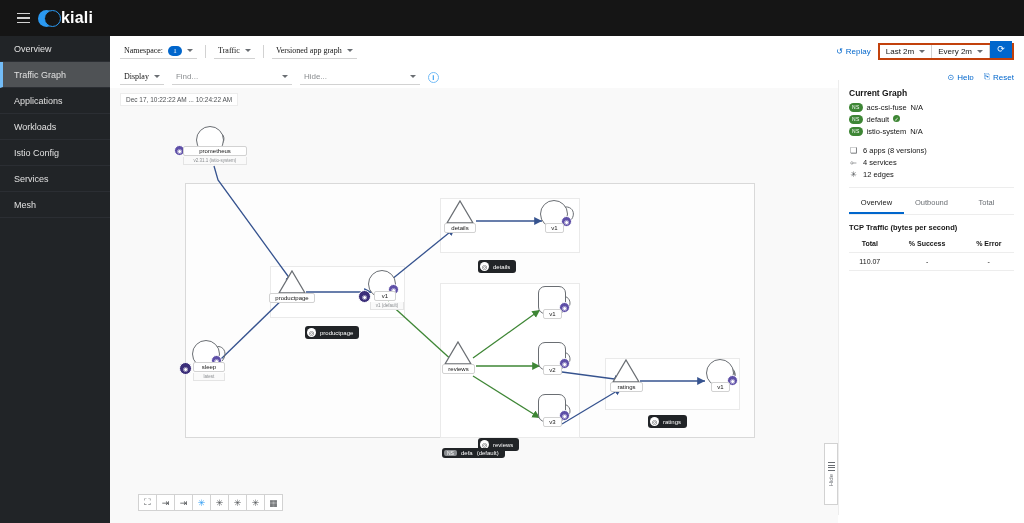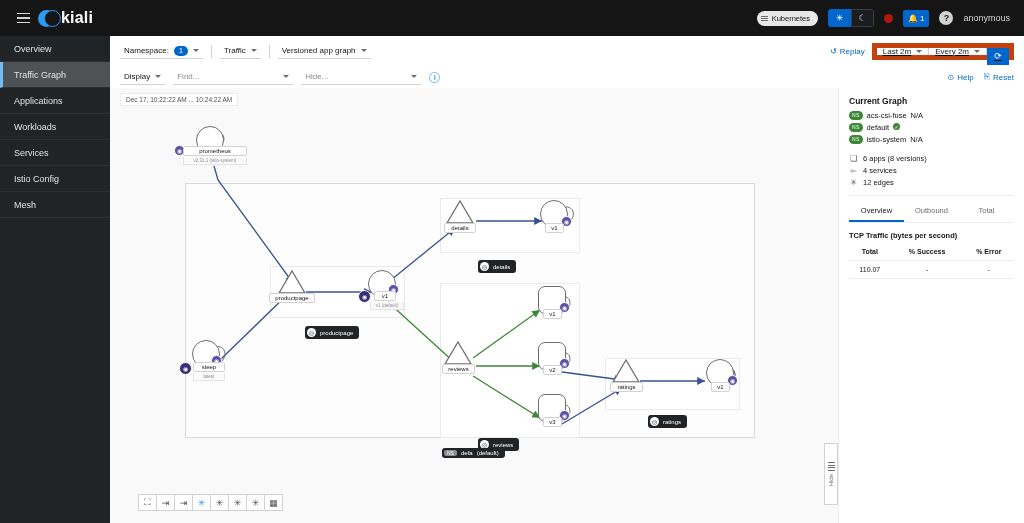--- a/index.html
+++ b/index.html
@@ -83,21 +83,21 @@
 
   .toolbar-row {
     display: flex; align-items: center; height: 24px; padding: 0 10px;
     gap: 8px; position: relative;
   }
   .toolbar-row.row1 { margin-top: 3px; }
   .toolbar-row.row2 { margin-top: 2px; }
 
   .tb-group {
     display: flex; align-items: center; gap: 5px; height: 16px;
-    border-bottom: 1px solid #d2d2d2; padding: 0 4px; cursor: pointer;
+    border-bottom: 1px solid #d2d2d2; padding: 0 4px; cursor: pointer; font-family: Liberation Serif, serif;
   }
   .tb-label { font-size: 8px; color: #151515; }
   .caret { width: 0; height: 0; border-left: 3px solid transparent;
            border-right: 3px solid transparent; border-top: 3.5px solid #6a6e73; }
   .badge-blue {
     background: #0066cc; color: #fff; border-radius: 7px; height: 10px;
     min-width: 14px; padding: 0 4px; font-size: 7px;
     display: flex; align-items: center; justify-content: center;
   }
   .sep { width: 1px; height: 13px; background: #d2d2d2; }
@@ -114,21 +114,21 @@
     justify-content: center; font-weight: bold; cursor: pointer;
   }
 
   .toolbar-right {
     margin-left: auto; display: flex; align-items: center; gap: 0;
   }
   .replay-btn {
     display: flex; align-items: center; gap: 3px; color: #0066cc;
     font-size: 8px; cursor: pointer; padding-right: 7px;
   }
-  .time-group { display: flex; align-items: flex-start; border: 5px solid #c2410c; height: 17px; text-decoration: underline; }
+  .time-group { display: flex; align-items: flex-end; border: 2px solid #c2410c; height: 17px; }
   .time-seg {
     display: flex; align-items: center; gap: 5px; padding: 0 6px; height: 100%;
     font-size: 8px; color: #151515; cursor: pointer; border-right: 1px solid #d2d2d2;
   }
   .refresh-btn {
     width: 22px; height: 17px; background: #0066cc; color: #fff;
     display: flex; align-items: center; justify-content: center;
     font-size: 9px; cursor: pointer;
   }
   .help-row {
@@ -213,21 +213,21 @@
   }
   .bt-btn {
     width: 19px; height: 17px; background: #fff; border: 1px solid #d2d2d2;
     margin-right: -1px; display: flex; align-items: center; justify-content: center;
     font-size: 9px; color: #4f5255; cursor: pointer;
   }
   .bt-btn.active { color: #2b9af3; }
 
   
   .side-panel {
-    position: absolute; top: 88px; left: 838px; width: 186px; height: 435px;
+    position: absolute; top: 80px; left: 838px; width: 186px; height: 435px;
     background: #fff; border-left: 1px solid #ededed;
     padding: 8px 10px; font-size: 8px; color: #151515;
   }
   .sp-title { font-size: 8.5px; font-weight: bold; margin-bottom: 5px; }
   .ns-line { display: flex; gap: 4px; margin-bottom: 3px; }
   .ns-chip {
     background: #3e8635; color: #fff; border-radius: 6px;
     font-size: 5px; padding: 1px 3px; letter-spacing: .3px;
   }
   .ns-name { font-size: 7.5px; }
@@ -271,61 +271,40 @@
         <span></span>
     </div>
     <div class="brand">
       <div class="brand-logo">
         <div class="c1"></div>
           <div class="c2"></div>
       </div>
       <div class="brand-name">kiali</div>
     </div>
 
-    <div class="masthead-right">
-      <div class="kube-pill">
-        <span class="bars">
-            <i></i>
-            <i></i>
-            <i></i>
-          </span>
-        <span>Kubernetes</span>
-      </div>
-      <div class="theme-toggle">
-        <div class="seg light">☀</div>
-        <div class="seg dark">☾</div>
-      </div>
-      <div class="dot-red"></div>
-      <div class="notif">
-        <span>🔔</span>
-        <span>1</span>
-      </div>
-      <div class="icon-circle">?</div>
-      <div class="user-name">anonymous</div>
-    </div>
   </div>
 
   <div class="sidebar">
     <div class="nav-item">
       <span>Overview</span>
     </div>
     <div class="nav-item active">
       <span>Traffic Graph</span>
     </div>
     <div class="nav-item">
       <span>Applications</span>
     </div>
     <div class="nav-item">
       <span>Workloads</span>
     </div>
     <div class="nav-item">
+      <span>Istio Config</span>
+    </div>
+    <div class="nav-item">
       <span>Services</span>
-    </div>
-    <div class="nav-item">
-      <span>Istio Config</span>
     </div>
     <div class="nav-item">
       <span>Mesh</span>
     </div>
   </div>
 
   <div class="content">
 
     <div class="toolbar-row row1">
       <div class="tb-group">

